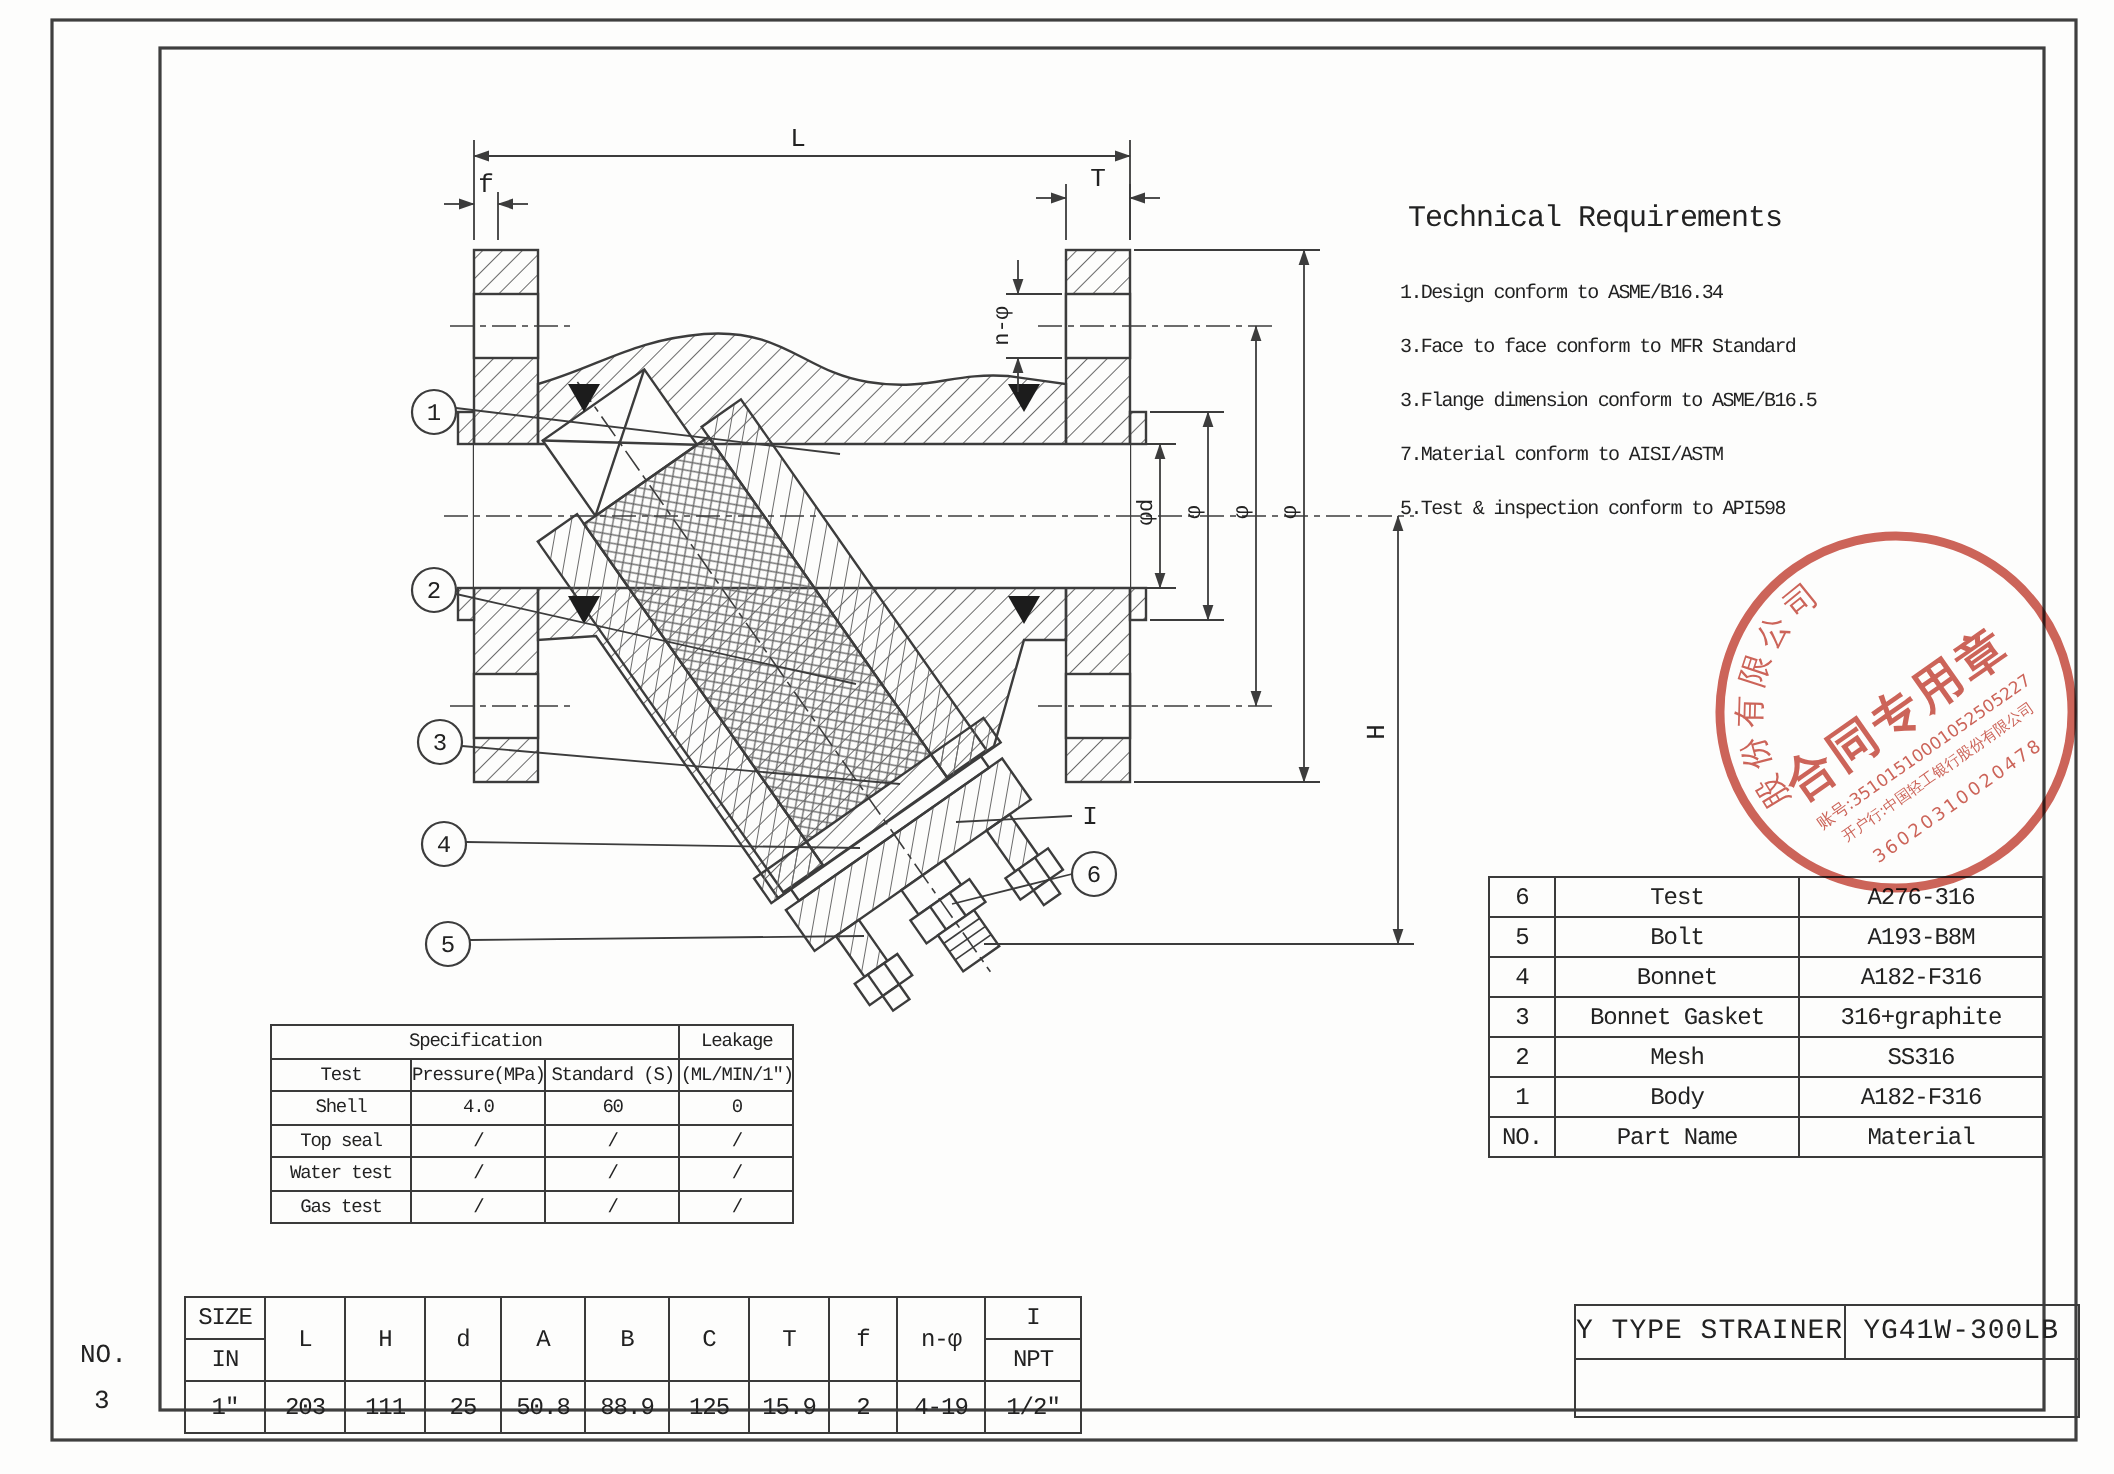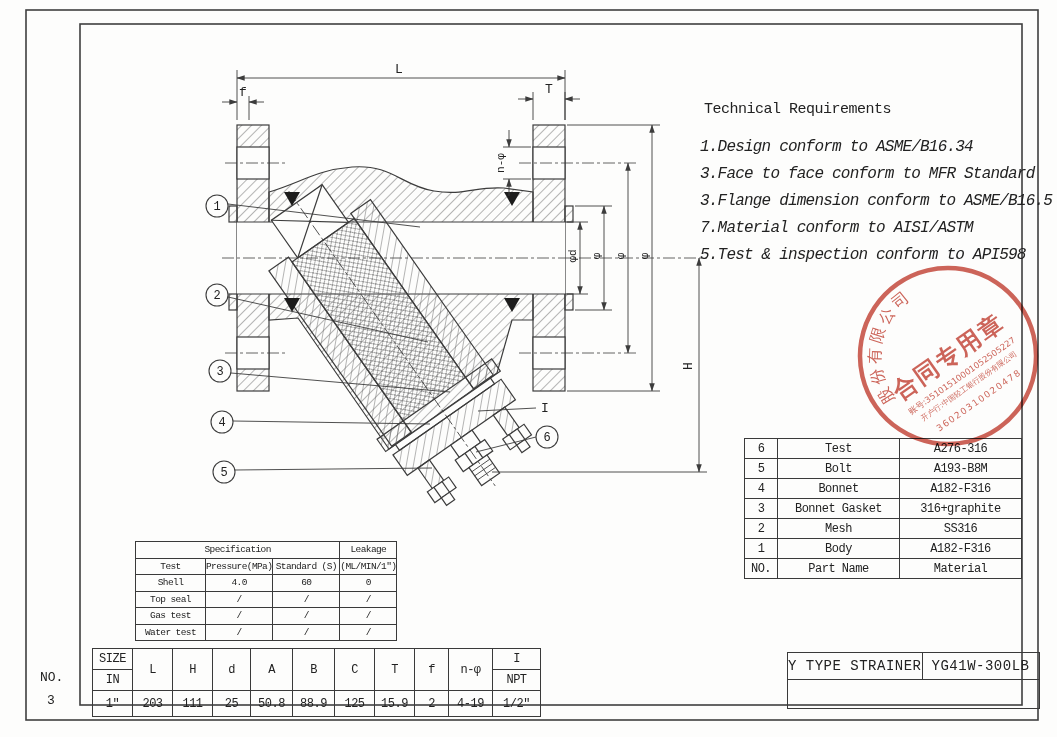--- a/index.html
+++ b/index.html
@@ -3,28 +3,28 @@
 <meta charset="utf-8">
 <style>
   html,body{margin:0;padding:0;background:#e8e8e4;}
   #sheet{position:relative;width:1057px;height:737px;background:#fdfdfc;overflow:hidden;
          font-family:"Liberation Mono", monospace;color:#222;}
   svg{position:absolute;left:0;top:0;}
   .abs{position:absolute;}
   
   #techreq{left:700px;top:101px;width:345px;}
   #techreq .tr-title{font-size:15px;letter-spacing:-0.5px;margin:0 0 16px 4px;font-weight:normal;}
-  #techreq .tr-item{font-size:16px;letter-spacing:-0.8px;line-height:27px;white-space:nowrap;font-style:italic;}
+  #techreq .tr-item{font-size:10px;letter-spacing:-0.8px;line-height:27px;white-space:nowrap;}
   
   table{border-collapse:collapse;table-layout:fixed;}
   td{border:1.3px solid #3a3a3a;text-align:center;vertical-align:middle;
      overflow:hidden;white-space:nowrap;padding:0;}
   #parts-table{left:744px;top:438px;}
   #parts-table td{height:19px;font-size:12px;letter-spacing:-0.5px;}
-  #spec-table{left:135px;top:541px;}
+  #spec-table{left:135px;top:512px;}
   #spec-table td{height:15.5px;font-size:9.5px;letter-spacing:-0.6px;}
   #size-table{left:92px;top:648px;}
   #size-table td{font-size:12px;letter-spacing:-0.5px;}
   #titleblock{left:787px;top:652px;}
   #titleblock td{font-size:14px;letter-spacing:0.5px;height:26px;}
   #no-block{left:40px;top:666px;font-size:13px;line-height:23px;}
   #no-block .no-val{margin-left:7px;}
   
   #stamp{left:851px;top:259px;width:194px;height:194px;opacity:0.78;mix-blend-mode:multiply;}
 </style>
@@ -281,27 +281,27 @@
       <td>60</td>
       <td>0</td>
     </tr>
     <tr>
       <td>Top seal</td>
       <td>/</td>
       <td>/</td>
       <td>/</td>
     </tr>
     <tr>
+      <td>Water test</td>
+      <td>/</td>
+      <td>/</td>
+      <td>/</td>
+    </tr>
+    <tr>
       <td>Gas test</td>
-      <td>/</td>
-      <td>/</td>
-      <td>/</td>
-    </tr>
-    <tr>
-      <td>Water test</td>
       <td>/</td>
       <td>/</td>
       <td>/</td>
     </tr>
   </tbody>
     </table>
 
   <table class="abs" id="size-table">
     <colgroup>
       <col style="width:40px">

